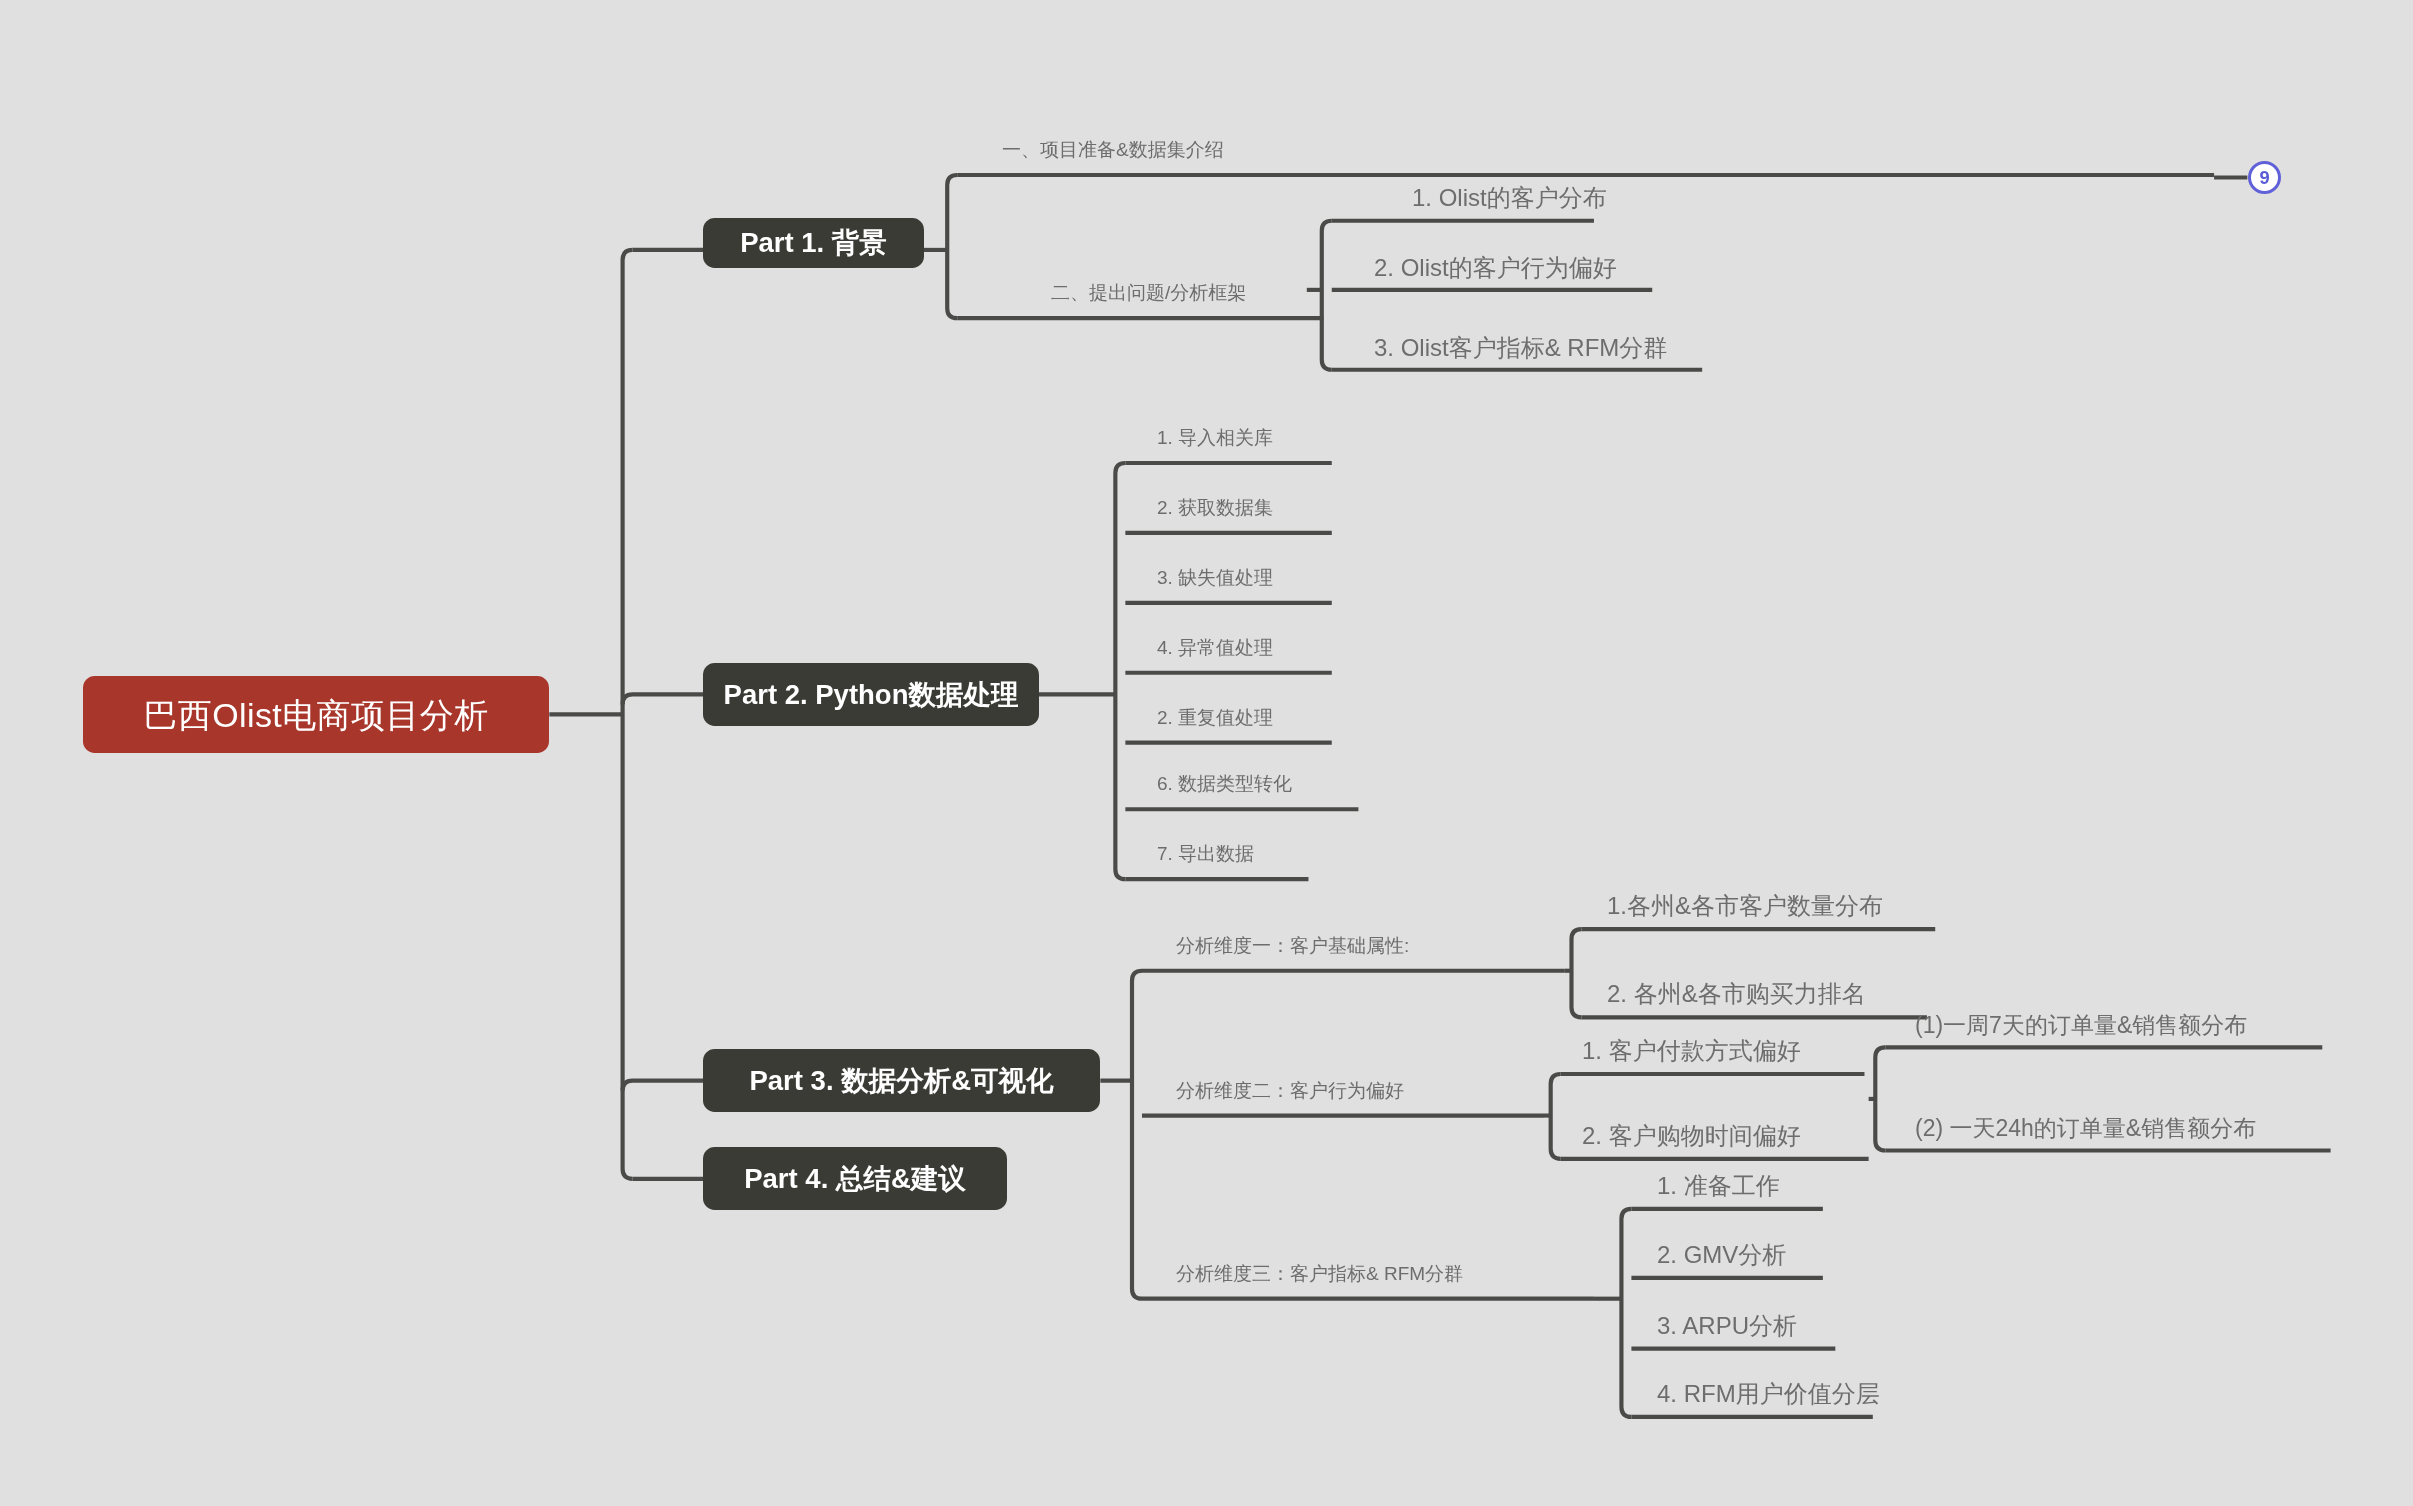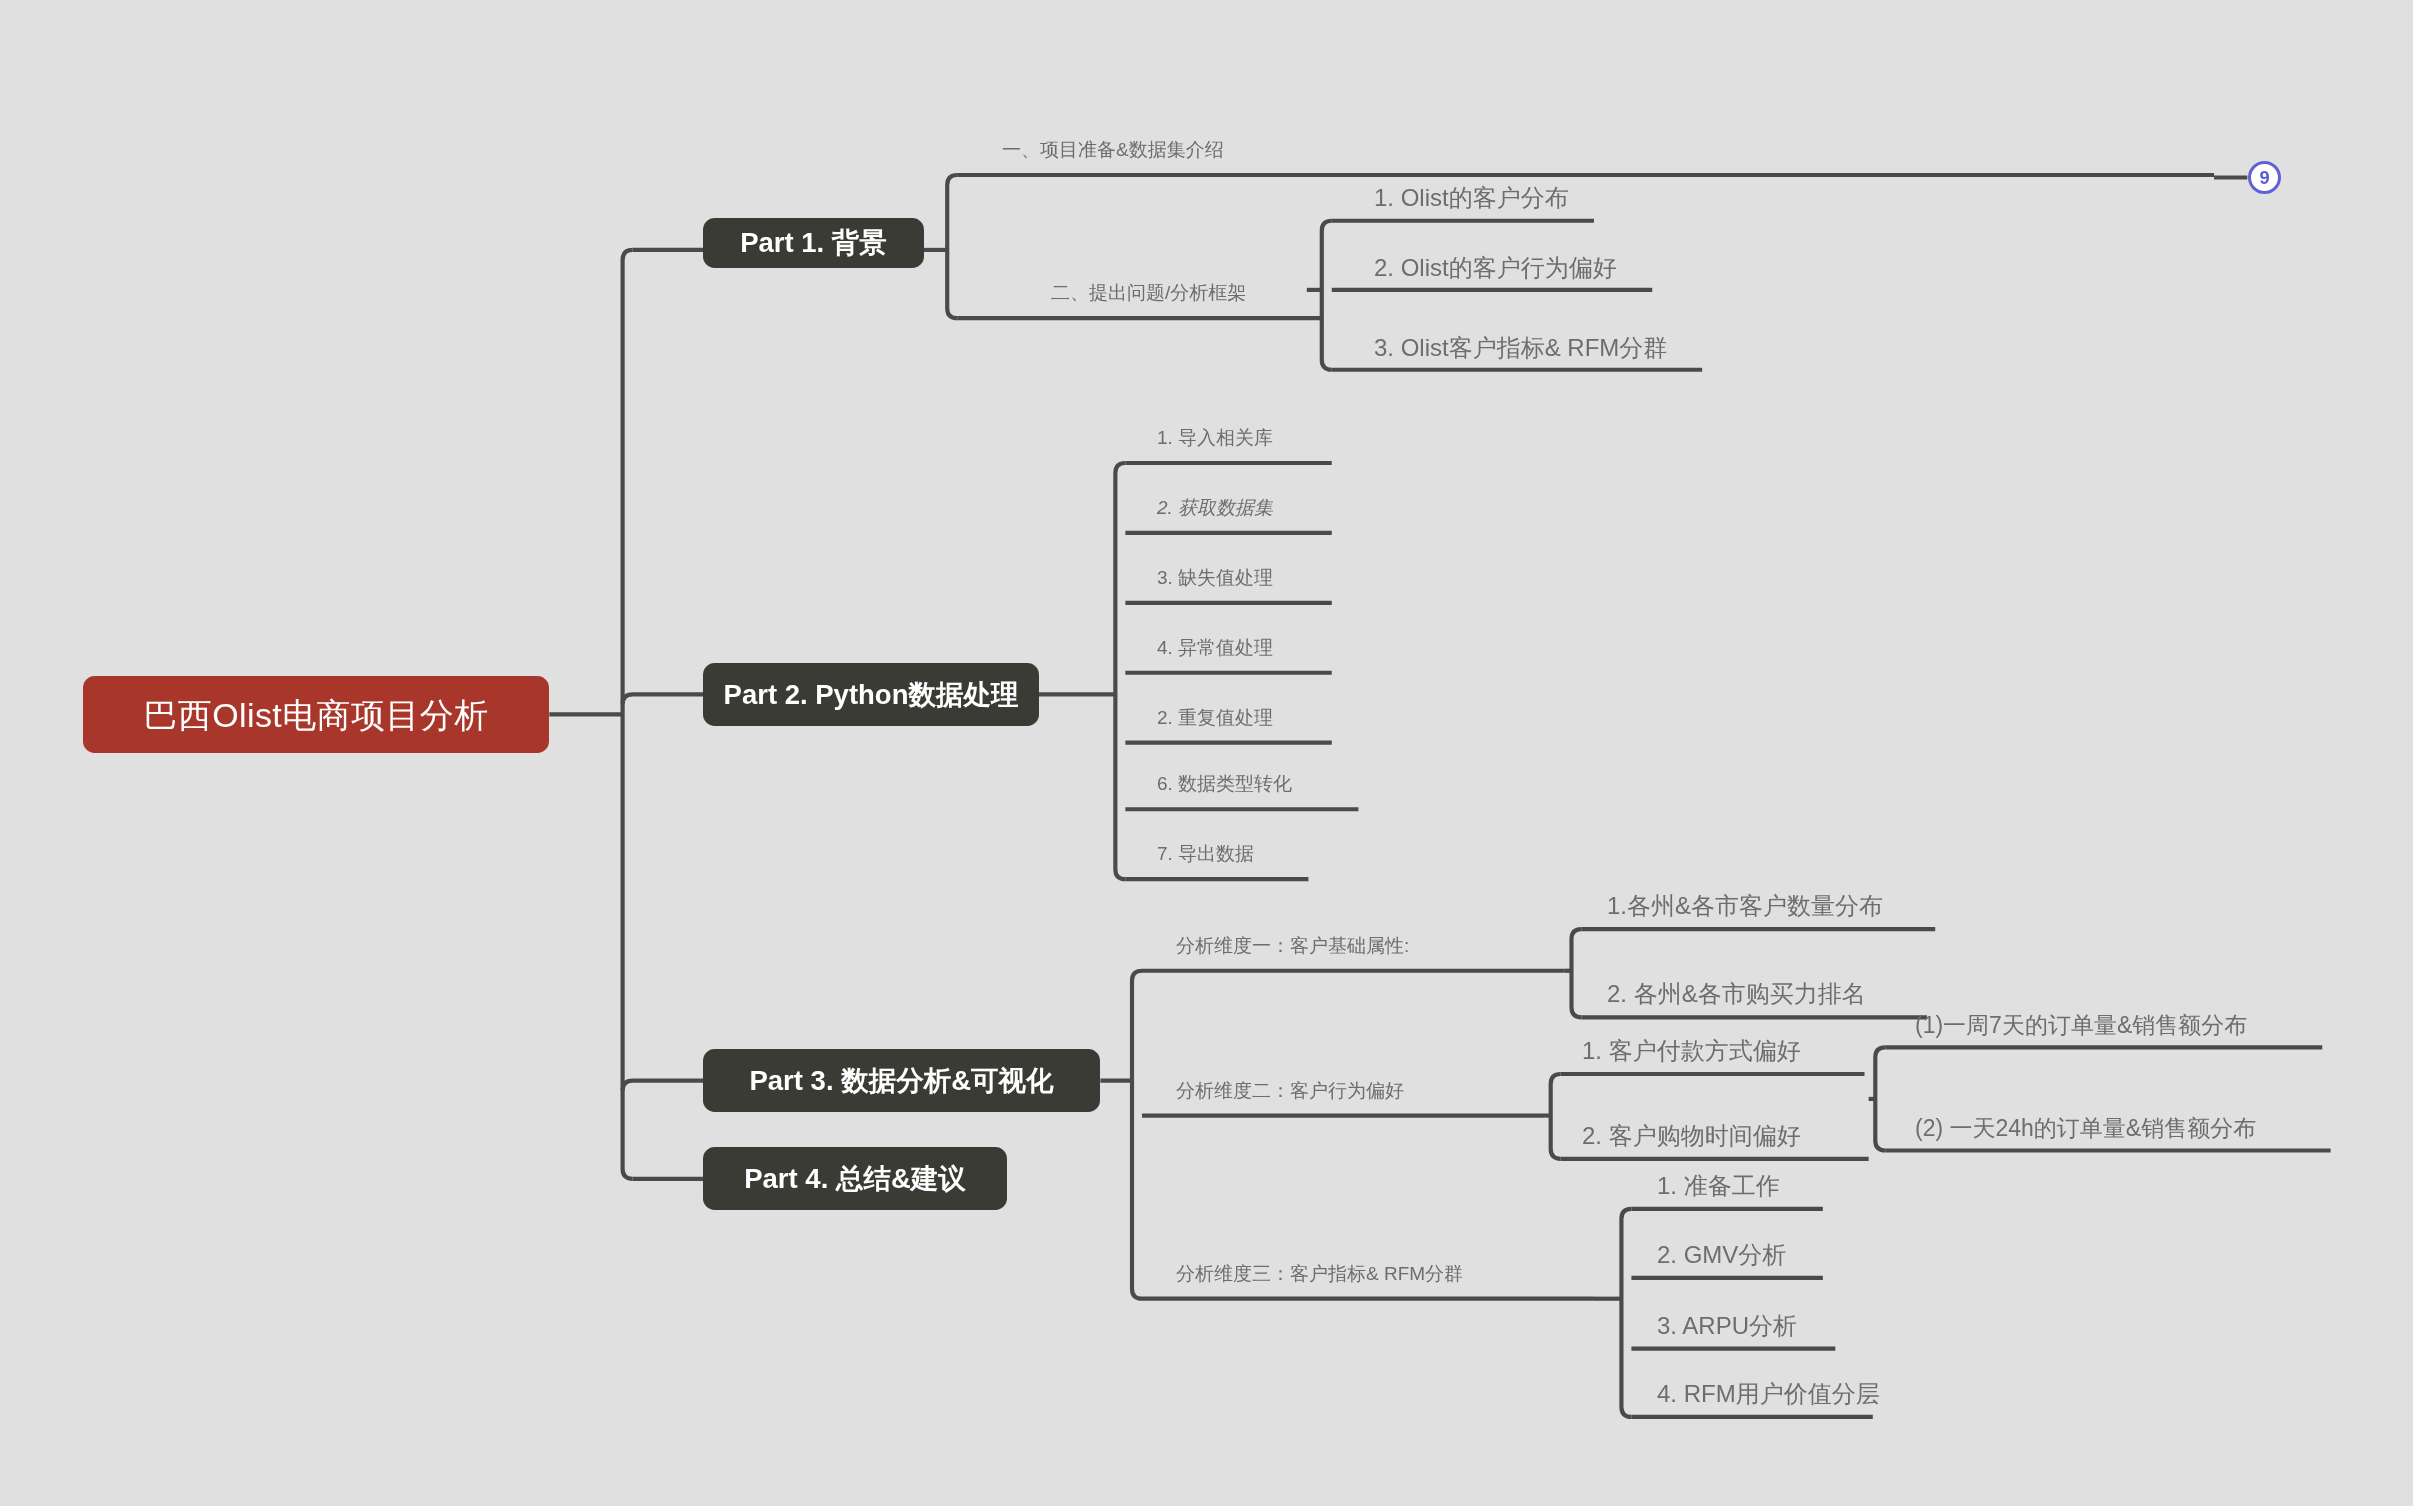--- a/index.html
+++ b/index.html
@@ -191,38 +191,38 @@
     <span>Part 1. 背景</span>
   </div>
 
   <div class="leaf l2" style="left:1002px; top:140px;">
     <span>一、项目准备&amp;数据集介绍</span>
   </div>
   <div class="leaf l2" style="left:1051px; top:283px;">
     <span>二、提出问题/分析框架</span>
   </div>
 
-  <div class="leaf l3" style="left:1374px; top:186px;">
+  <div class="leaf l3" style="left:1412px; top:186px;">
     <span>1. Olist的客户分布</span>
   </div>
   <div class="leaf l3" style="left:1374px; top:256px;">
     <span>2. Olist的客户行为偏好</span>
   </div>
   <div class="leaf l3" style="left:1374px; top:336px;">
     <span>3. Olist客户指标&amp; RFM分群</span>
   </div>
 
   <div class="part-node" style="left:703px; top:663px; width:336px; height:63px;">
     <span>Part 2. Python数据处理</span>
   </div>
 
   <div class="leaf l2" style="left:1157px; top:428px;">
     <span>1. 导入相关库</span>
   </div>
-  <div class="leaf l2" style="left:1157px; top:498px;font-style:italic;">
+  <div class="leaf l2" style="left:1157px; top:498px;">
     <span>2. 获取数据集</span>
   </div>
   <div class="leaf l2" style="left:1157px; top:568px;">
     <span>3. 缺失值处理</span>
   </div>
   <div class="leaf l2" style="left:1157px; top:638px;">
     <span>4. 异常值处理</span>
   </div>
   <div class="leaf l2" style="left:1157px; top:708px;">
     <span>2. 重复值处理</span>

